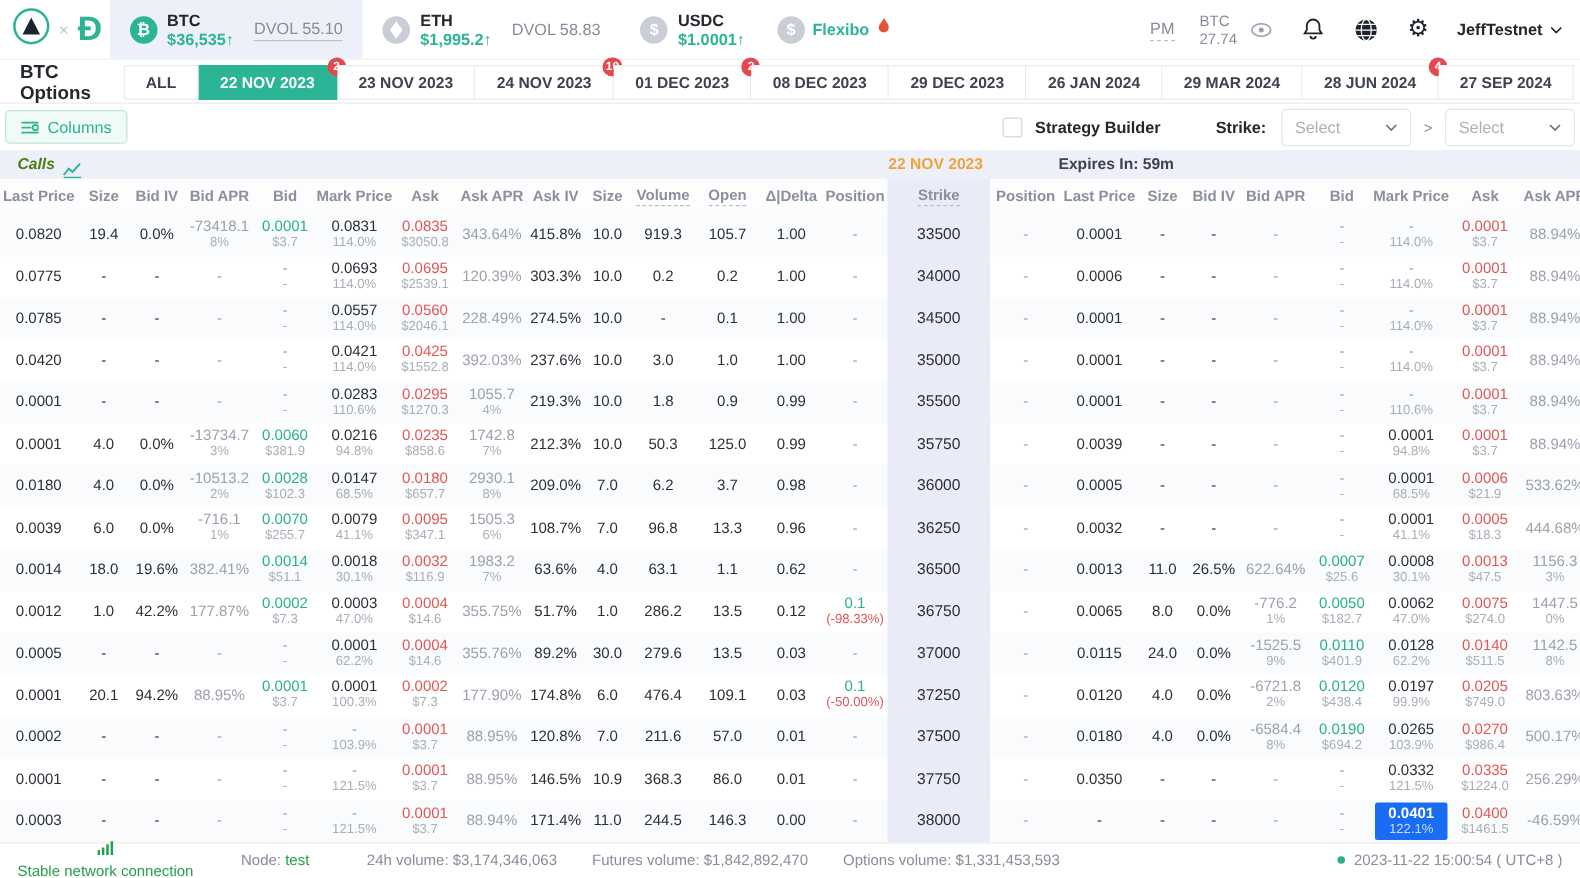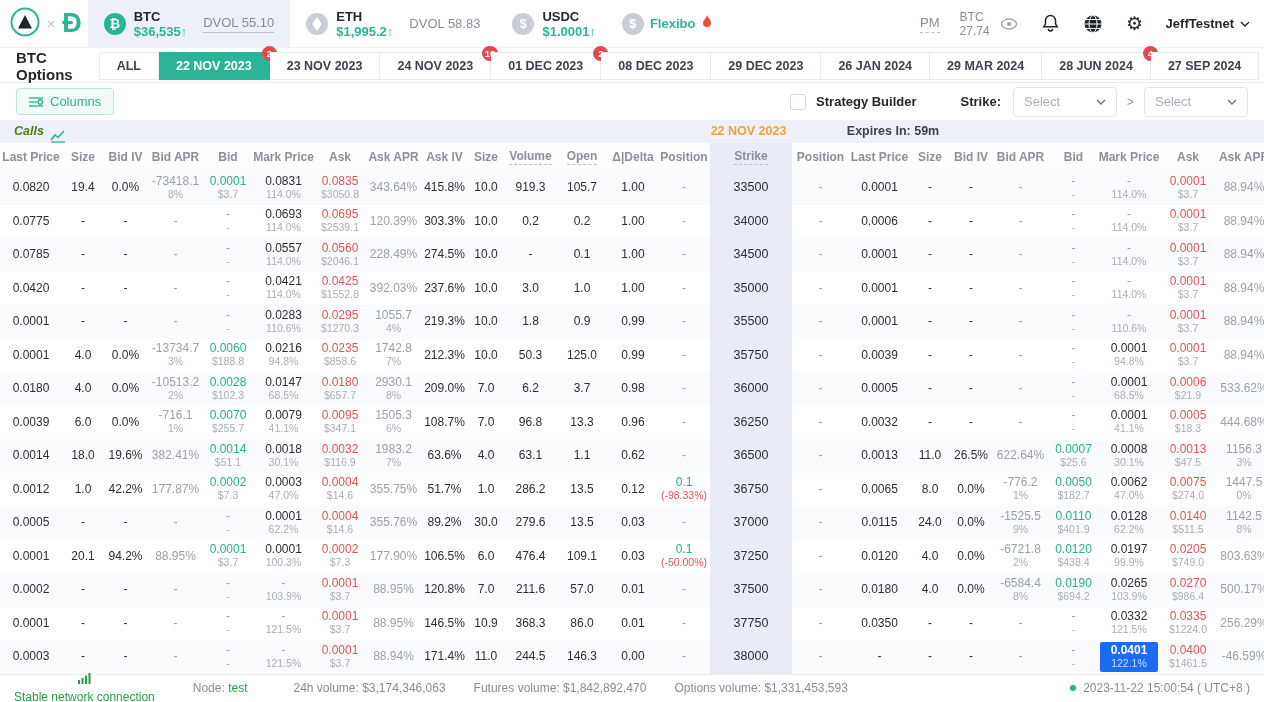--- a/index.html
+++ b/index.html
@@ -41,21 +41,21 @@
   .account{display:flex;align-items:center;gap:6px;font-size:13px;font-weight:700;}
   
   .tabsrow{height:35px;display:flex;align-items:center;padding:2px 16px 0 16px;gap:26px;border-bottom:1px solid #ececf0;}
   .board-title{font-size:15px;font-weight:700;}
   .tabs{display:flex;}
   .tab{position:relative;height:28px;line-height:27px;padding:0 17px;font-size:12.5px;font-weight:600;color:#3c4250;background:#fff;border:1px solid #e8eaed;border-left:none;white-space:nowrap;cursor:pointer;}
   .tab:first-child{border-left:1px solid #e8eaed;border-radius:2px 0 0 2px;}
   .tab.selected{background:var(--teal);border-color:var(--teal);color:#fff;}
   .badge{position:absolute;top:-7px;right:-8px;min-width:15px;height:15px;border-radius:8px;background:#e5484d;color:#fff;font-size:9.5px;font-weight:700;display:flex;align-items:center;justify-content:center;padding:0 3px;line-height:1;}
   
-  .toolbar{height:37px;display:flex;align-items:center;padding:0 16px;}
+  .toolbar{height:37px;display:flex;align-items:center;padding:0 4px;}
   .columns-btn{display:flex;align-items:center;gap:7px;background:#f0faf7;border:1px solid #bfe5d9;color:var(--teal);font-size:13px;padding:5px 12px;border-radius:4px;cursor:pointer;}
   .tb-right{margin-left:auto;display:flex;align-items:center;gap:10px;}
   .checkbox{width:16px;height:16px;border:1px solid #d4d7dd;border-radius:3px;background:#fff;}
   .sb-label{font-size:13px;font-weight:600;margin-right:34px;}
   .strike-label{font-size:13px;font-weight:600;margin-right:2px;}
   .select{width:104px;height:30px;border:1px solid #e3e5e9;border-radius:4px;display:flex;align-items:center;justify-content:space-between;padding:0 10px;color:#aab0ba;font-size:13px;background:#fff;}
   .gt{color:#878d99;font-size:12px;}
   
   .band{position:relative;height:23px;background:var(--lav);font-size:12.5px;font-weight:700;line-height:23px;}
   .band-calls{position:absolute;left:14px;display:flex;align-items:flex-end;gap:6px;color:#4d7c0f;font-style:italic;}
@@ -730,21 +730,21 @@
       </div>
       <div class="cell">
         <span class="main c-dark">0.0%</span>
       </div>
       <div class="cell">
         <span class="main c-gray">-13734.7</span>
         <span class="sub">3%</span>
       </div>
       <div class="cell">
         <span class="main c-green">0.0060</span>
-        <span class="sub">$188.8</span>
+        <span class="sub">$381.9</span>
       </div>
       <div class="cell">
         <span class="main c-dark">0.0216</span>
         <span class="sub">94.8%</span>
       </div>
       <div class="cell">
         <span class="main c-red">0.0235</span>
         <span class="sub">$858.6</span>
       </div>
       <div class="cell">
@@ -1236,21 +1236,21 @@
         <span class="sub">100.3%</span>
       </div>
       <div class="cell">
         <span class="main c-red">0.0002</span>
         <span class="sub">$7.3</span>
       </div>
       <div class="cell">
         <span class="main c-gray">177.90%</span>
       </div>
       <div class="cell">
-        <span class="main c-dark">106.5%</span>
+        <span class="main c-dark">174.8%</span>
       </div>
       <div class="cell">
         <span class="main c-dark">6.0</span>
       </div>
       <div class="cell">
         <span class="main c-dark">476.4</span>
       </div>
       <div class="cell">
         <span class="main c-dark">109.1</span>
       </div>

